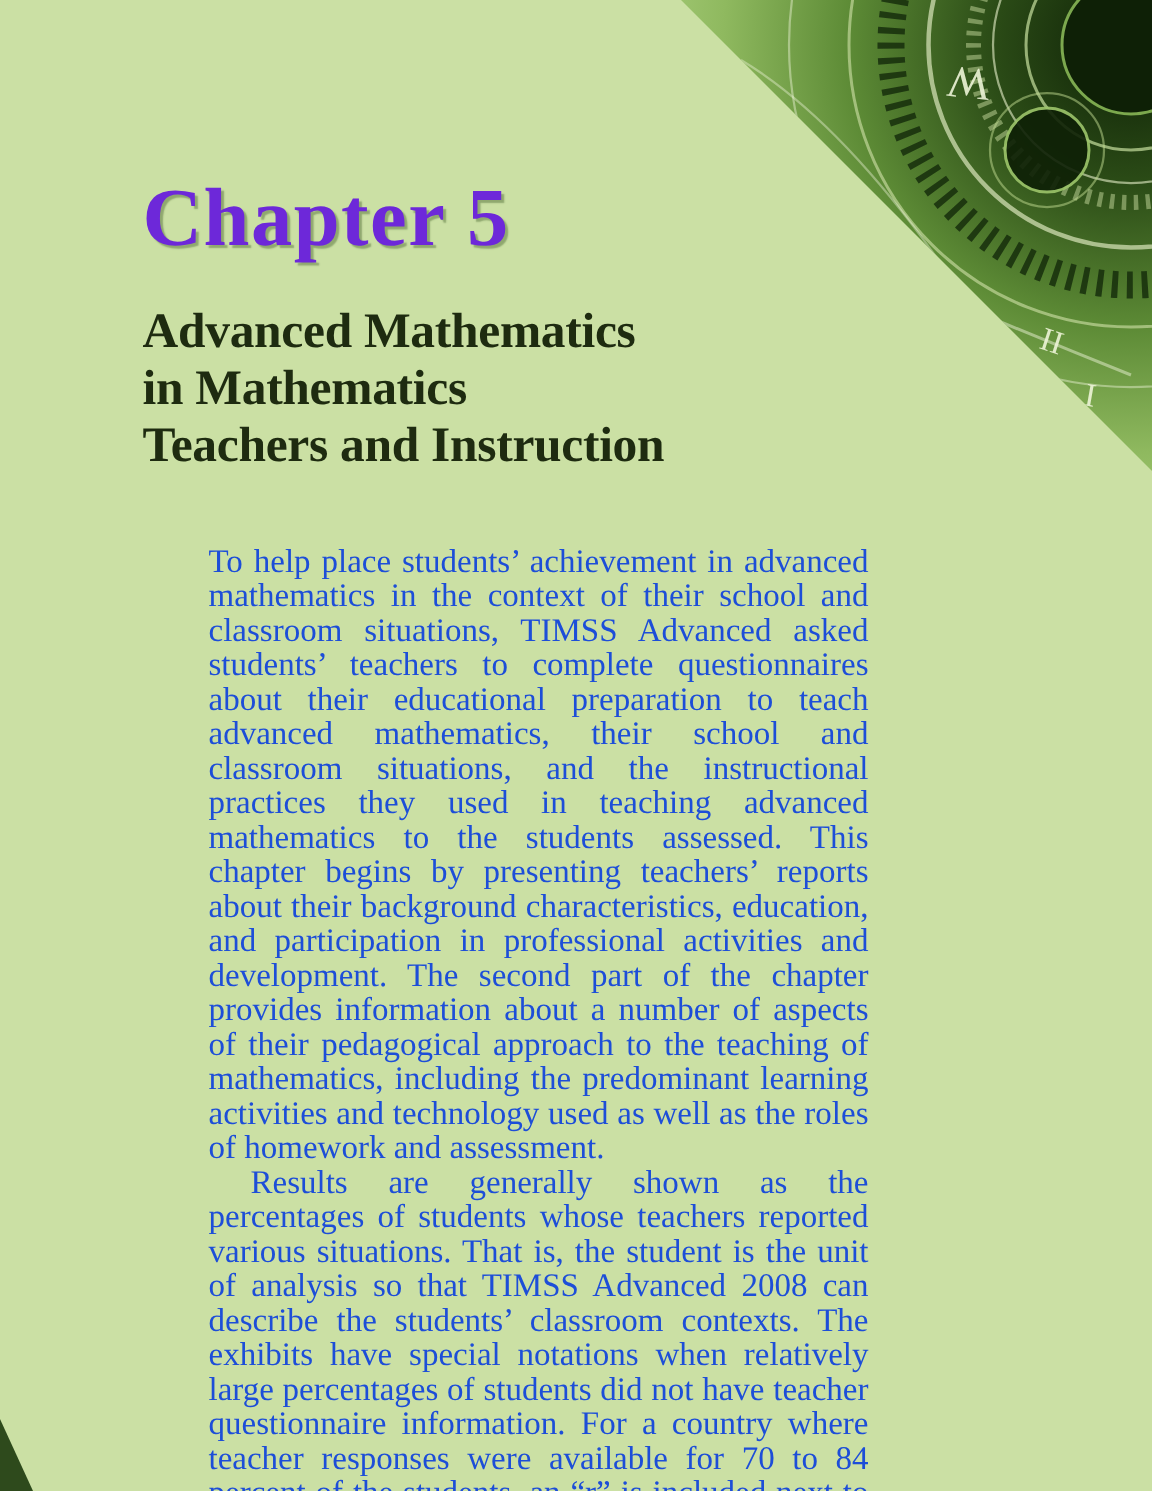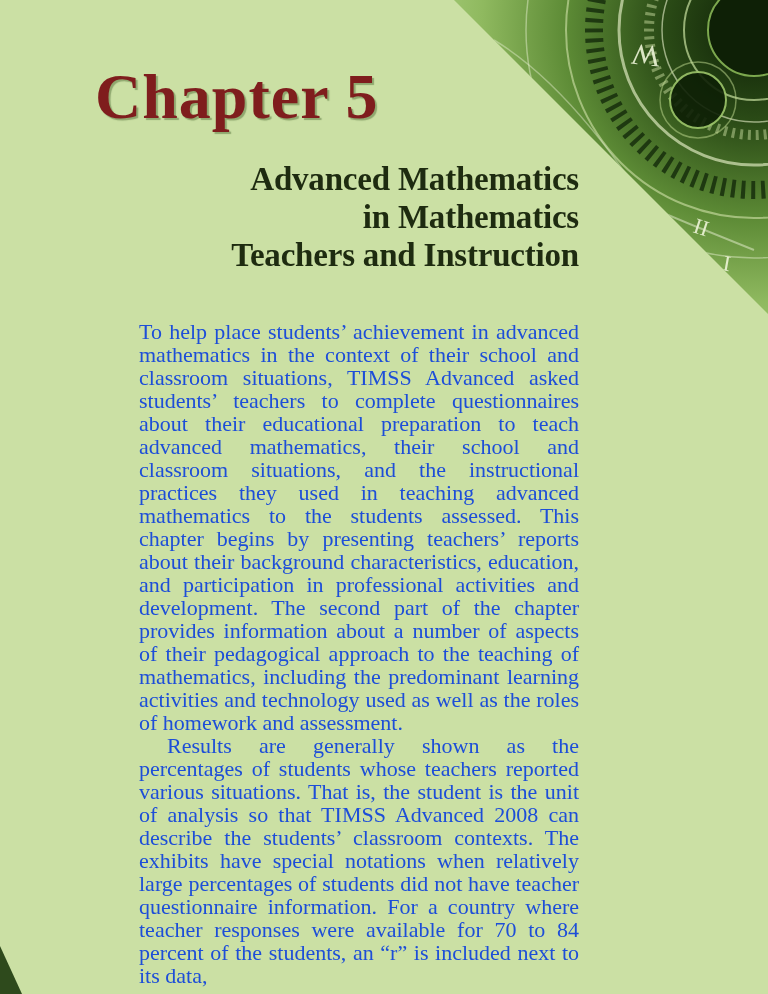--- a/index.html
+++ b/index.html
@@ -22,35 +22,34 @@
     height: 314px;
     pointer-events: none;
   }
   .content {
     position: absolute;
     top: 0;
     left: 95px;
     width: 484px;
   }
   .chapter {
-    margin: 60px 0 0 0;
-    font-size: 64px;
+    margin: 113px 0 0 0;
+    font-size: 55px;
     font-weight: bold;
-    color: #7f1d1d;
+    color: #6d28d9;
     letter-spacing: 1px;
     text-shadow: 2px 2px 1px rgba(32, 62, 12, 0.35);
   }
   .title {
     margin-top: 26px;
     font-size: 33px;
     font-weight: bold;
     line-height: 38px;
     color: #1e2b10;
     letter-spacing: -0.2px;
-    text-align: right;
   }
   .body-copy {
     margin-top: 46px;
     font-size: 22px;
     line-height: 23px;
     color: #1d4ed8;
     text-align: justify;
     margin-left: 44px;
   }
   .body-copy p {

